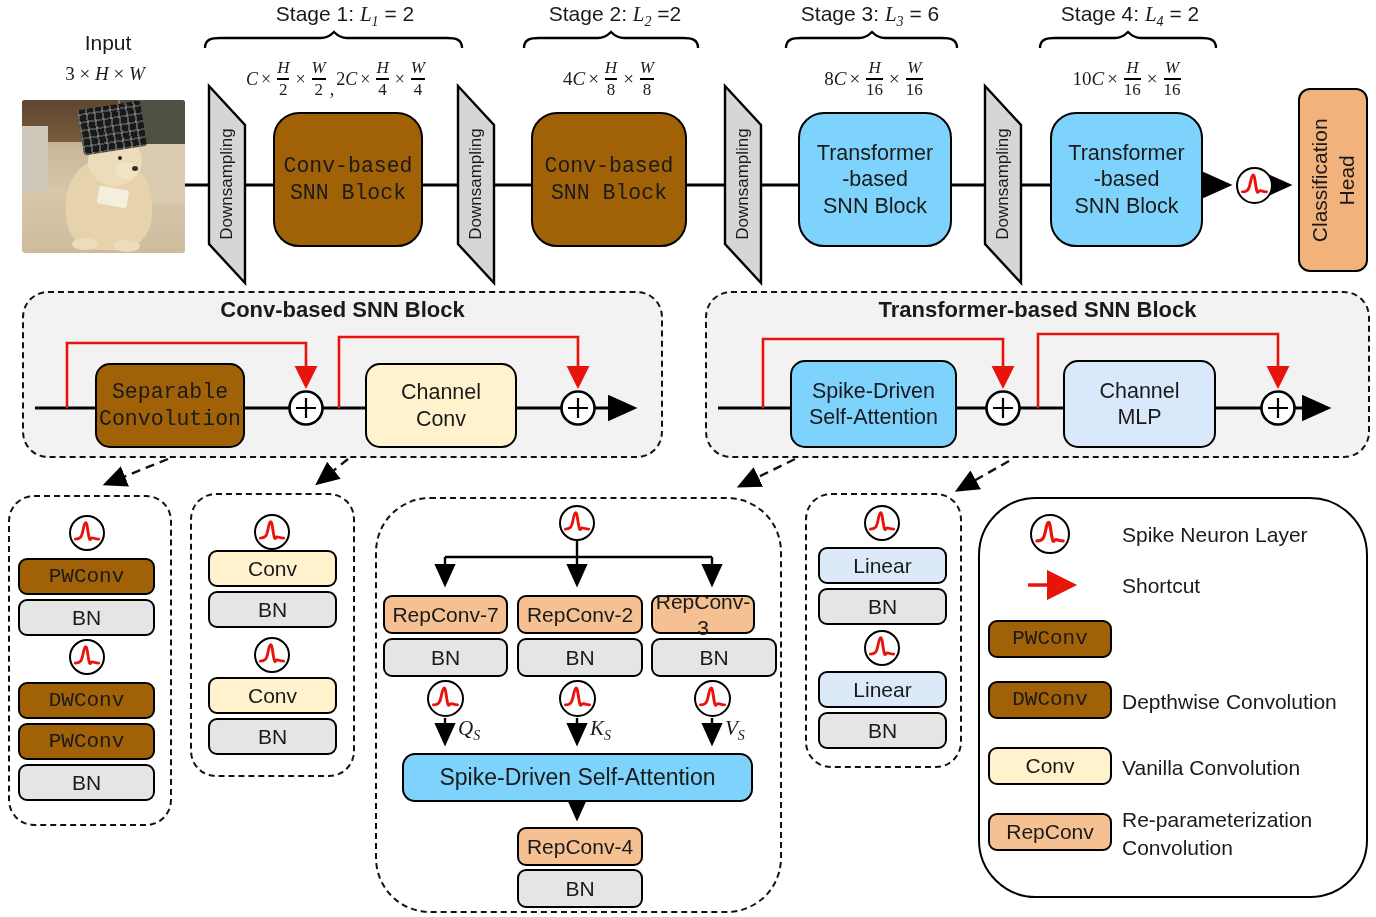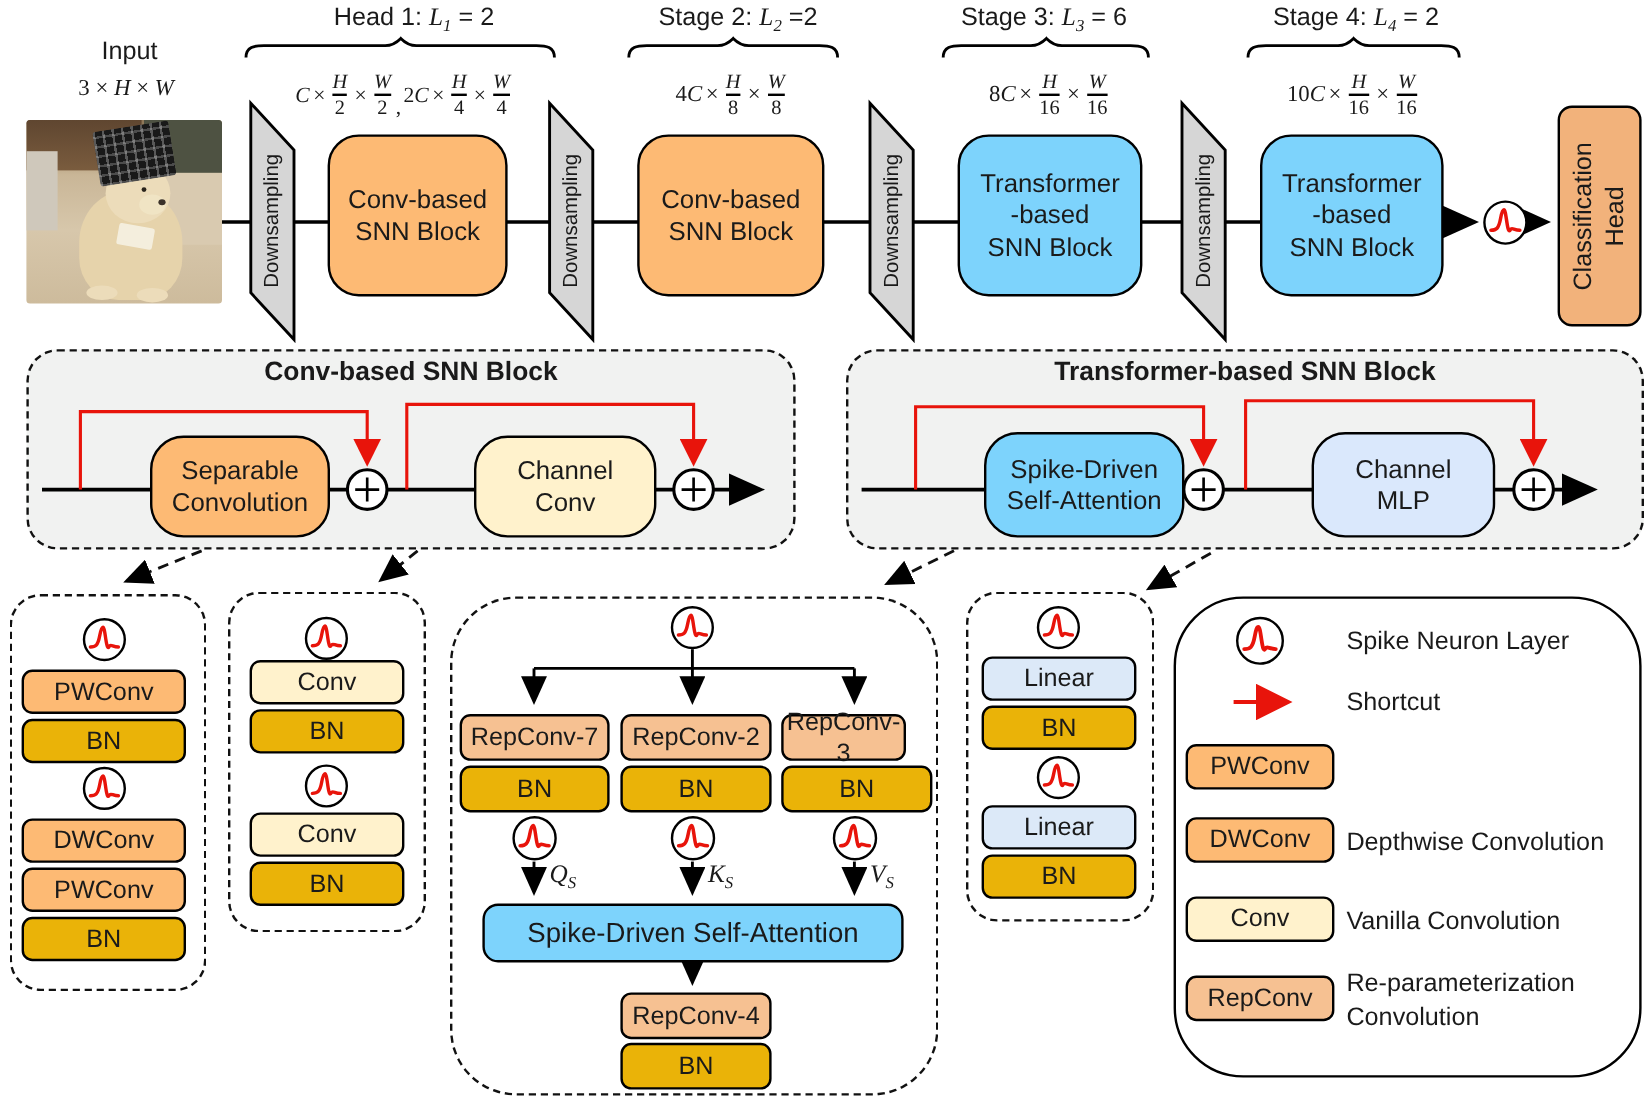--- a/index.html
+++ b/index.html
@@ -4,23 +4,23 @@
 <style>
   html,body{margin:0;padding:0;background:#fff;}
   #canvas{position:relative;width:1376px;height:917px;background:#fff;overflow:hidden;
           font-family:"Liberation Sans",sans-serif;color:#1a1a1a;}
   .abs{position:absolute;}
   svg#overlay{position:absolute;left:0;top:0;z-index:2;pointer-events:none;}
   .panel{position:absolute;box-sizing:border-box;border:2.4px dashed #111;border-radius:26px;z-index:1;}
   .graybg{background:#f1f2f1;}
   .box{position:absolute;box-sizing:border-box;border:2.5px solid #000;display:flex;flex-direction:column;
        align-items:center;justify-content:center;text-align:center;z-index:3;line-height:1.22;}
-  .r26{border-radius:26px;} .r16{border-radius:28px;margin-left:30px;} .r8{border-radius:9px;} .r12{border-radius:12px;}
-  .green{background:#fdba74;} .yellow{background:#fff2cc;} .pink{background:#7dd3fc;}
-  .blue{background:#dae8fc;} .bngray{background:#eab308;} .rep{background:#f6c192;}
+  .r26{border-radius:26px;} .r16{border-radius:15px;} .r8{border-radius:9px;} .r12{border-radius:12px;}
+  .green{background:#a16207;font-family:Liberation Mono, monospace;} .yellow{background:#fff2cc;} .pink{background:#7dd3fc;}
+  .blue{background:#dae8fc;} .bngray{background:#e5e5e5;} .rep{background:#f6c192;}
   .headorange{background:#f2b27b;}
   .blk{font-size:21.5px;}
   .stack{font-size:21px;border-width:2.3px;}
   .spike{position:absolute;box-sizing:border-box;border:2.6px solid #000;border-radius:50%;background:#fff;z-index:4;}
   .spike svg{width:100%;height:100%;display:block;}
   .spike path{stroke:#e8140b;stroke-width:2.3;fill:none;stroke-linecap:round;stroke-linejoin:round;}
   .stitle{position:absolute;font-size:21px;text-align:center;z-index:3;white-space:nowrap;}
   .stitle i,.mathv{font-family:"Liberation Serif",serif;font-style:italic;}
   .stitle sub{font-size:14px;font-family:"Liberation Serif",serif;font-style:italic;}
   .dims{position:absolute;display:flex;align-items:center;justify-content:center;font-size:19px;z-index:3;
@@ -146,21 +146,21 @@
     <div class="paw2"></div>
     <div class="head"></div>
     <div class="muzzle"></div>
     <div class="eye"></div>
     <div class="nose"></div>
     <div class="boxhat"></div>
     <div class="tag"></div>
   </div>
 
   <div class="stitle" style="left:235px;top:2px;width:220px;">
-    <span>Head 1: </span><i>L</i><sub>1</sub><span> = 2</span>
+    <span>Stage 1: </span><i>L</i><sub>1</sub><span> = 2</span>
   </div>
   <div class="stitle" style="left:505px;top:2px;width:220px;">
     <span>Stage 2: </span><i>L</i><sub>2</sub><span> =2</span>
   </div>
   <div class="stitle" style="left:760px;top:2px;width:220px;">
     <span>Stage 3: </span><i>L</i><sub>3</sub><span> = 6</span>
   </div>
   <div class="stitle" style="left:1015px;top:2px;width:230px;">
     <span>Stage 4: </span><i>L</i><sub>4</sub><span> = 2</span>
   </div>

